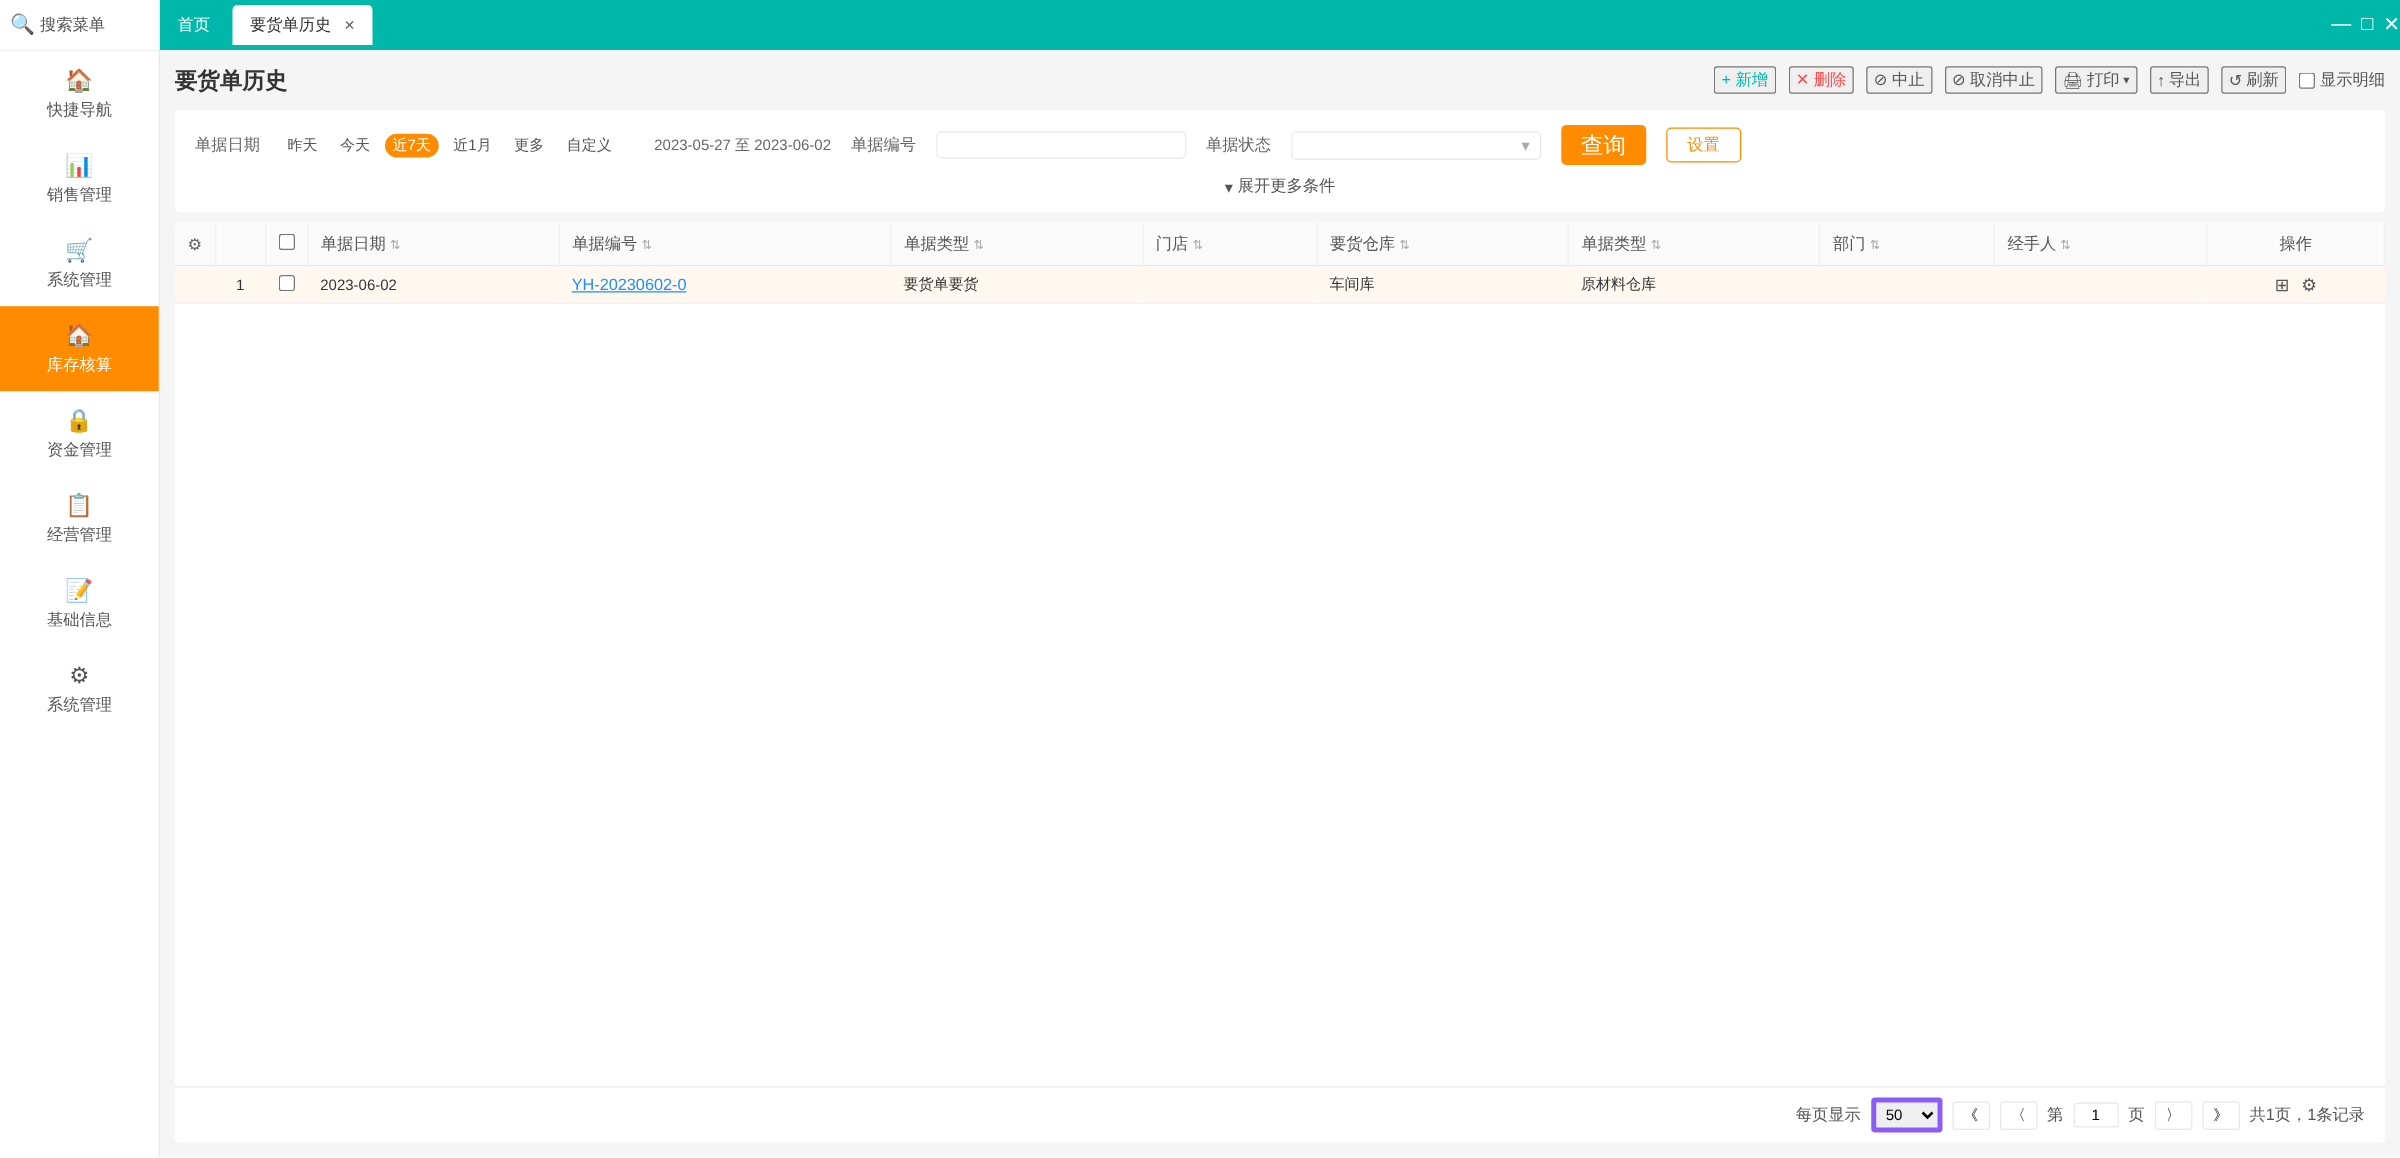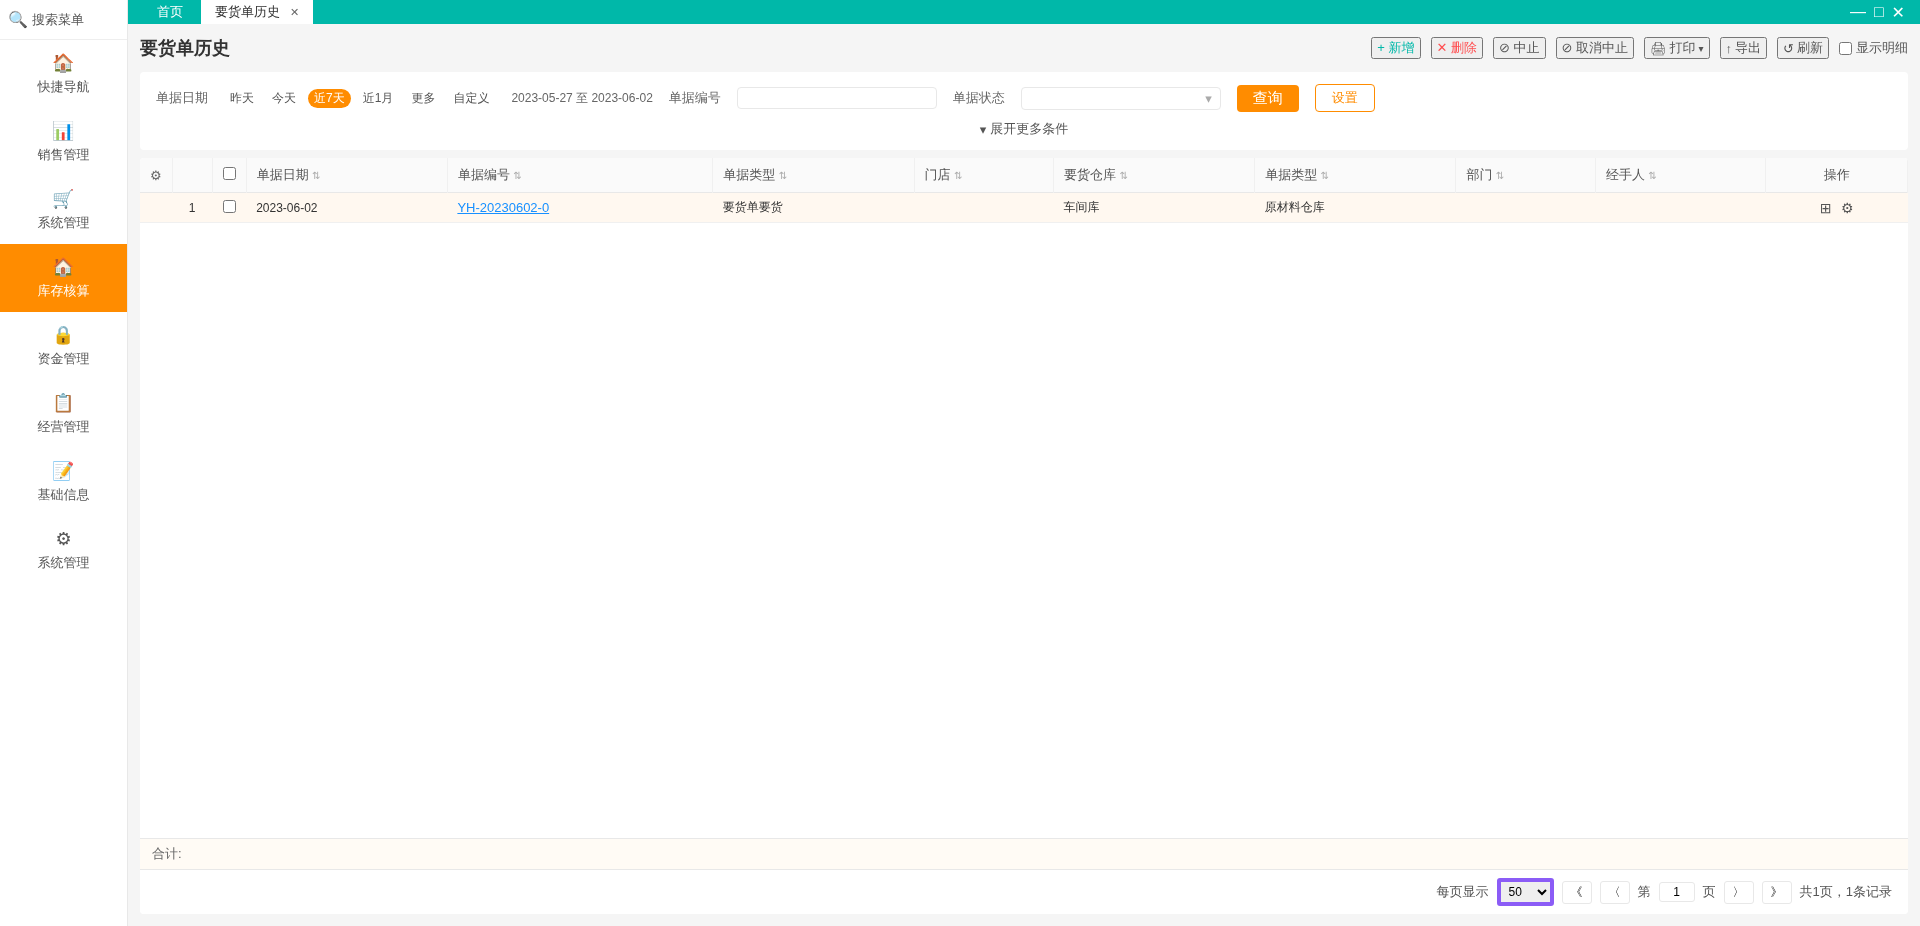--- a/index.html
+++ b/index.html
@@ -42,25 +42,25 @@
     
     .main {
       flex: 1;
       display: flex;
       flex-direction: column;
       overflow: hidden;
     }
 
     
     .topbar {
-      height: 24px;
+      height: 40px;
       background: #00b8a9;
       display: flex;
       align-items: center;
-      padding: 0 15px;
+      padding: 0 0;
       gap: 4px;
     }
     .topbar-tab {
       height: 32px;
       padding: 0 14px;
       display: flex;
       align-items: center;
       gap: 6px;
       border-radius: 4px 4px 0 0;
       cursor: pointer;
@@ -117,21 +117,21 @@
     .toolbar-btn.new { color: #00b8a9; font-weight: 500; }
     .toolbar-btn.delete { color: #ff4d4f; }
     .toolbar-btn.stop, .toolbar-btn.cancel, .toolbar-btn.print, .toolbar-btn.export, .toolbar-btn.refresh { color: #555; }
     .btn-query {
       background: #ff8c00;
       color: #fff;
       border: none;
       border-radius: 4px;
       padding: 4px 16px;
       cursor: pointer;
-      font-size: 15px;
+      font-size: 18px;
     }
     .btn-setting {
       background: #fff;
       color: #ff8c00;
       border: 1px solid #ff8c00;
       border-radius: 4px;
       padding: 4px 16px;
       cursor: pointer;
       font-size: 13px;
     }
@@ -165,21 +165,21 @@
       cursor: pointer;
       font-size: 12px;
       color: #555;
       border: none;
       background: transparent;
     }
     .date-btn.active {
       background: #ff8c00;
       color: #fff;
     }
-    .date-range { font-size: 12px; color: #666; }
+    .date-range { font-size: 12px; color: #666; margin-left: 12px; }
     .filter-input {
       border: 1px solid #e8e8e8;
       border-radius: 4px;
       padding: 3px 8px;
       font-size: 12px;
       width: 180px;
       outline: none;
     }
     .filter-select-wrapper {
       position: relative;
@@ -481,24 +481,20 @@
       <td></td>
       <td class="col-ops">
         <span class="op-icon" title="查看">⊞</span>
         <span class="op-icon" title="更多">⚙</span>
       </td>
     </tr>
             </tbody>
         </table>
       </div>
 
-      <div class="table-footer">
-        <span>合计:</span>
-        <span></span>
-      </div>
 
       <div class="pagination">
         <span>每页显示</span>
         <select class="page-size-select">
           <option>50</option>
           <option>100</option>
           <option>200</option>
         </select>
         <button class="page-nav-btn">《</button>
         <button class="page-nav-btn">〈</button>

